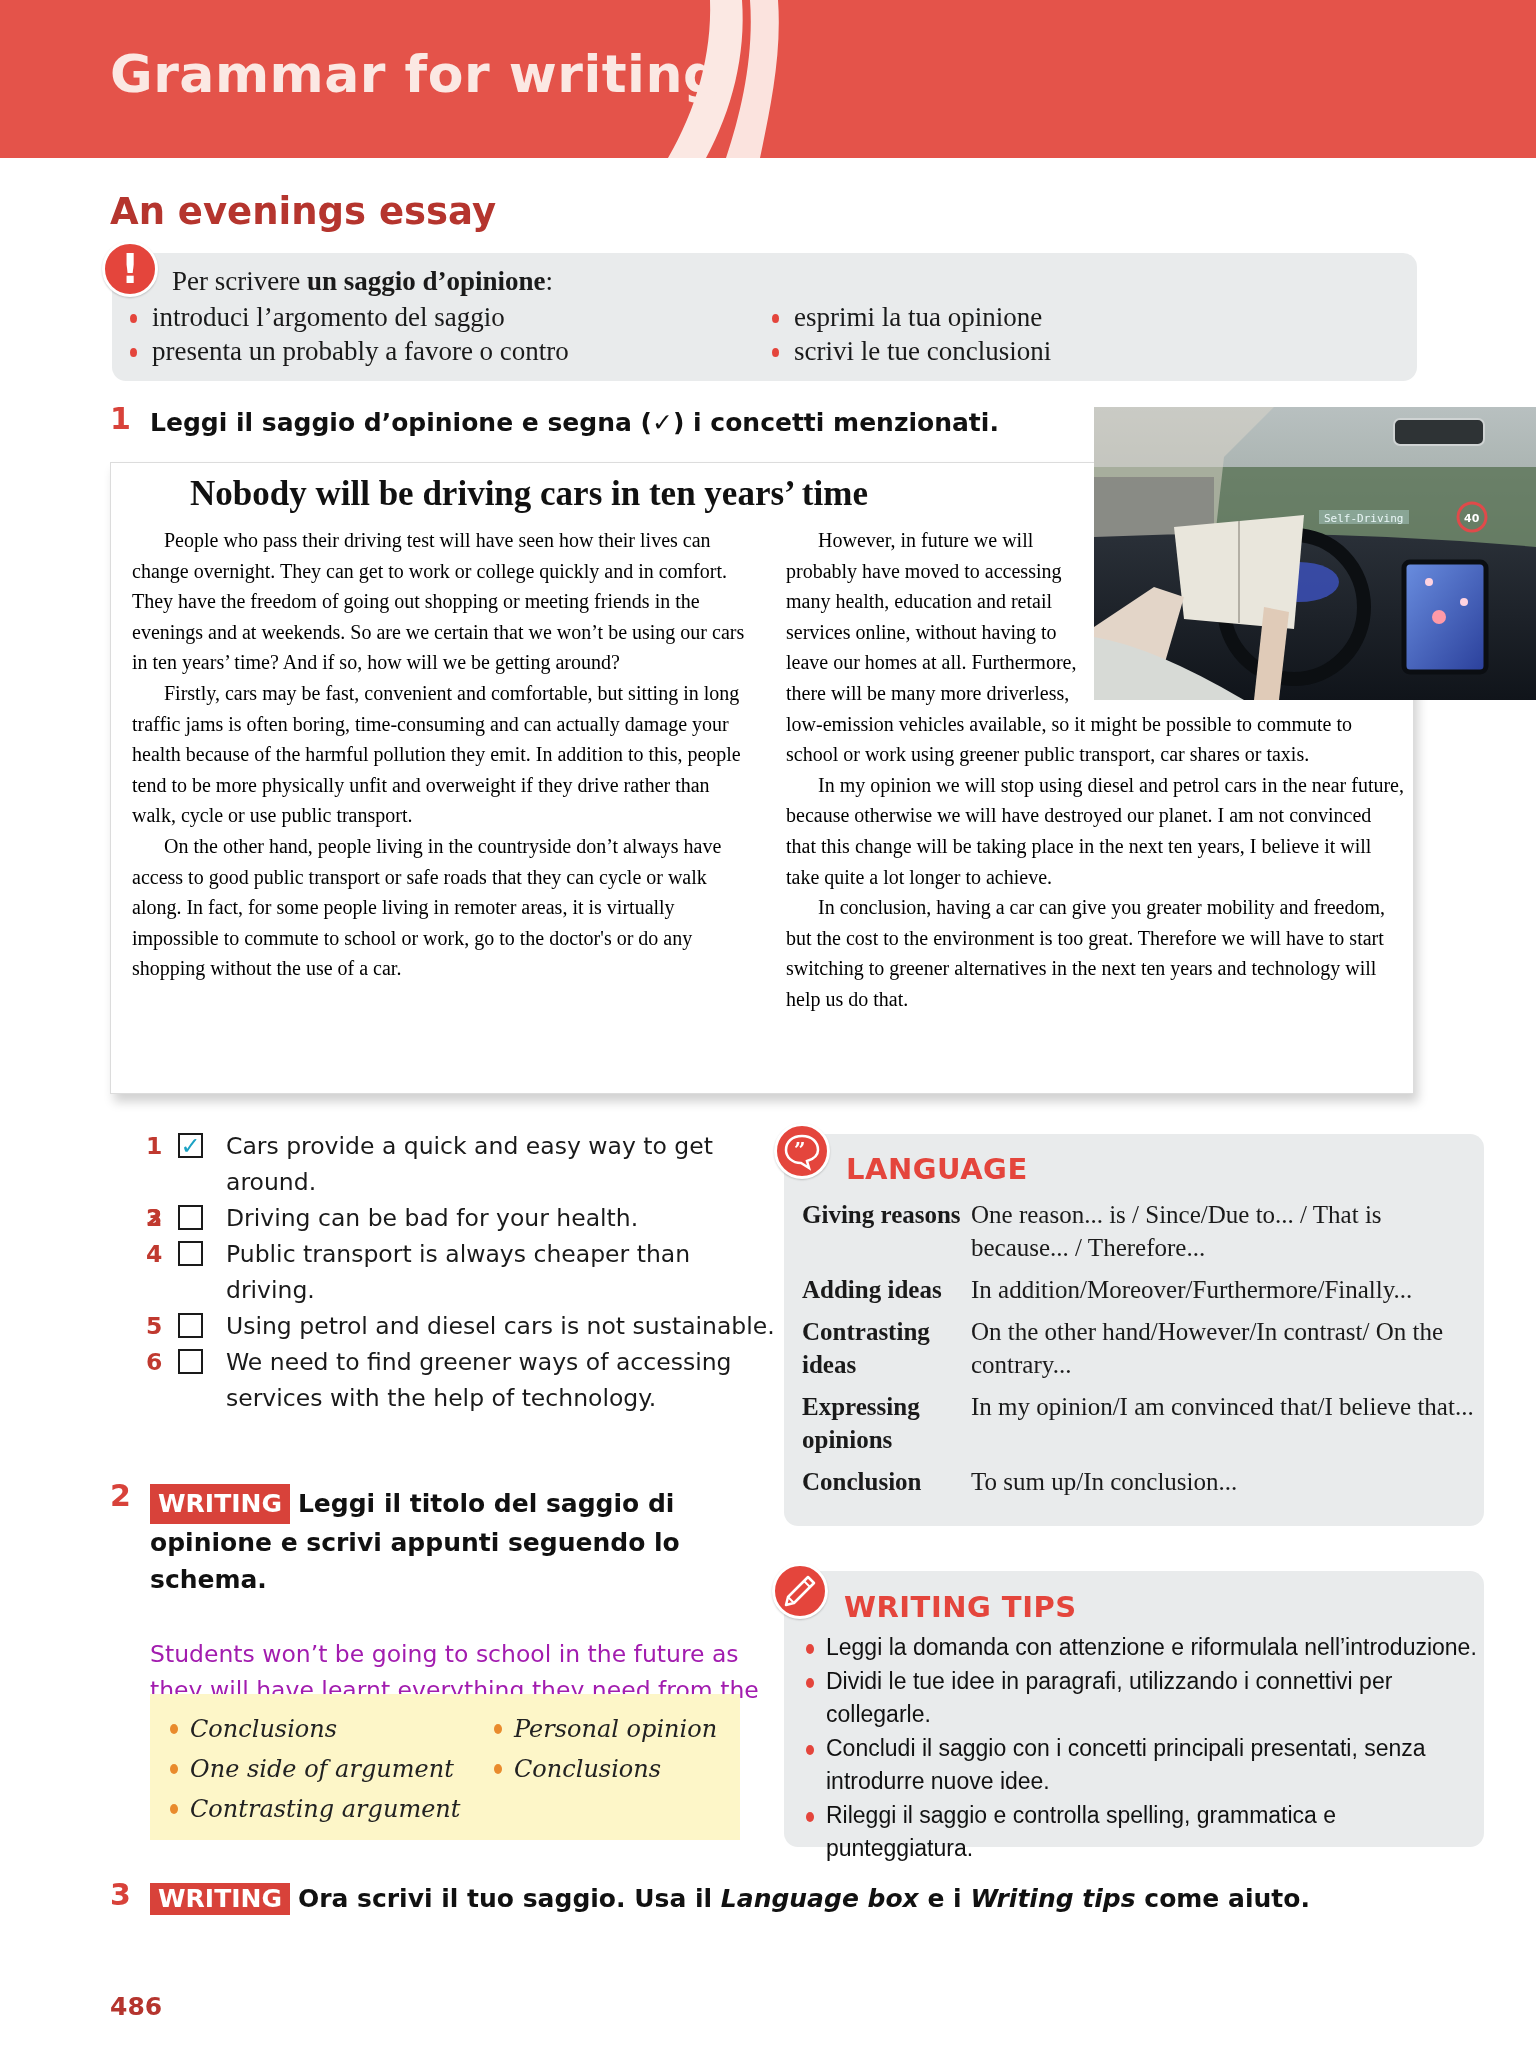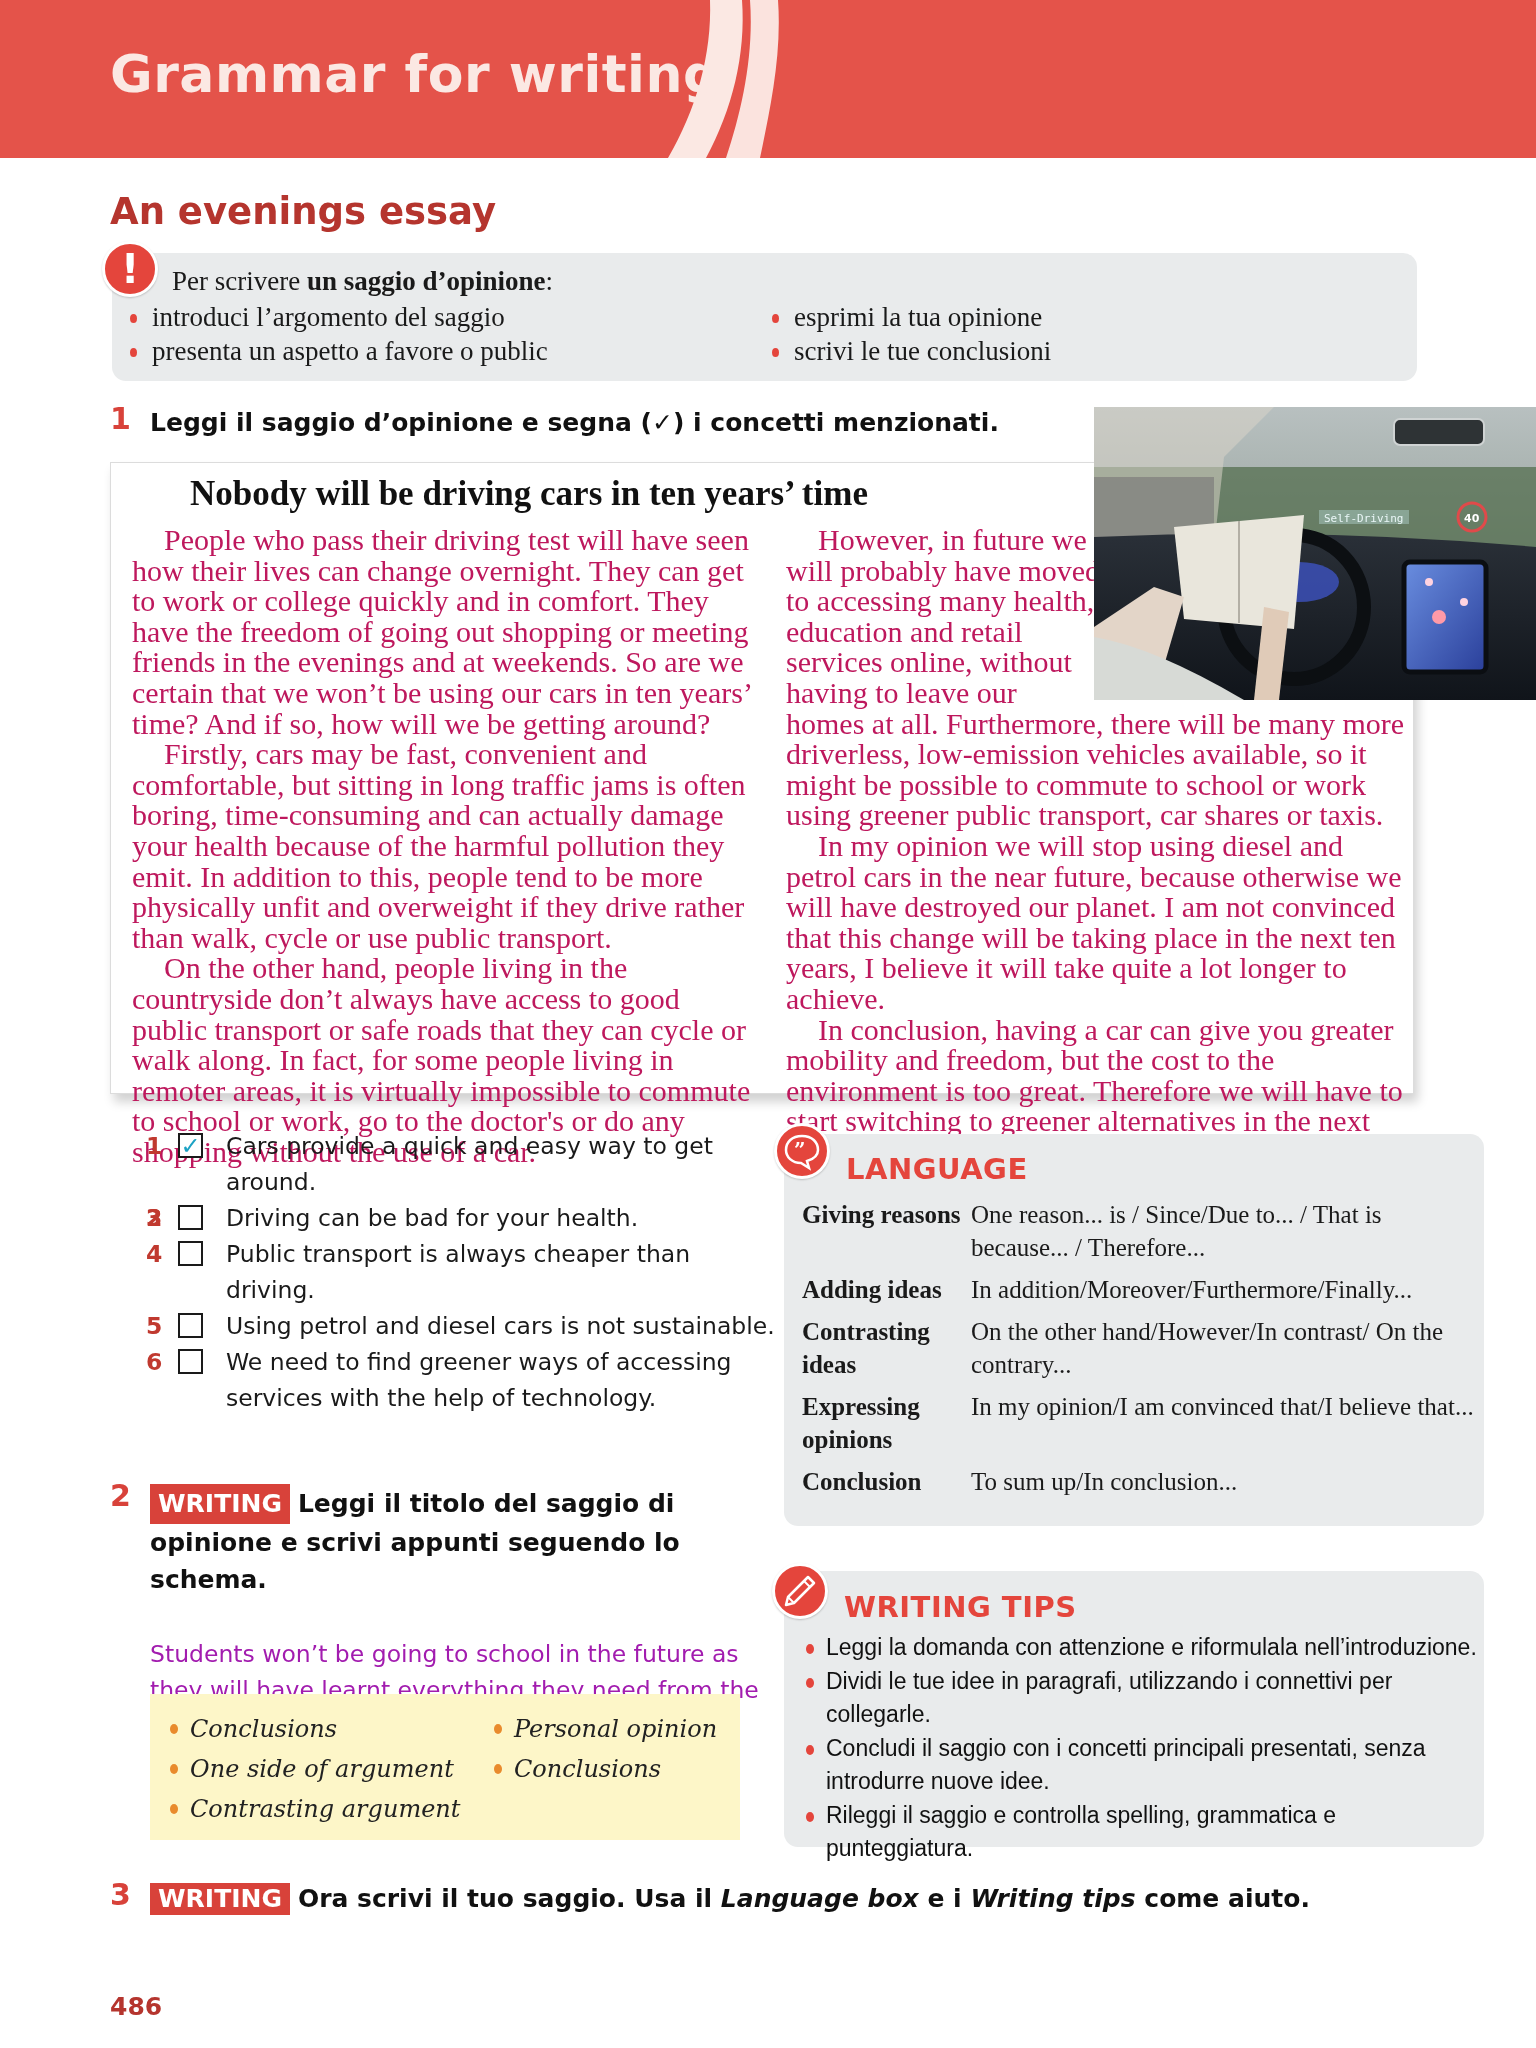--- a/index.html
+++ b/index.html
@@ -27,21 +27,21 @@
   .info-list.right { left: 754px; top: 300px; }
 
   
   .ex-num { position: absolute; font-family: "DejaVu Sans", sans-serif; font-weight: bold; color: #d8423a; font-size: 30px; }
   .ex-text { position: absolute; font-family: "DejaVu Sans", sans-serif; font-weight: bold; font-size: 25px; color: #111; }
   .tag { display: inline-block; background: #d8423a; color: #fff; font-weight: bold; padding: 1px 8px 2px 8px; margin-right: 8px; font-size: 25px; }
 
   
   .essay-box { position: absolute; left: 110px; top: 462px; width: 1304px; height: 632px; background: #fff; border: 1px solid #dcdcdc; box-shadow: 4px 8px 10px rgba(0,0,0,0.18); }
   .essay-title { position: absolute; left: 190px; top: 474px; font-family: "Liberation Serif", serif; font-size: 35px; font-weight: bold; color: #111; }
-  .essay-col { position: absolute; font-family: "Liberation Serif", serif; font-size: 30px; line-height: 30.6px; color: #be185d; }
+  .essay-col { position: absolute; font-family: "Liberation Serif", serif; font-size: 20px; line-height: 30.6px; color: #000000; }
   .essay-col p { text-indent: 32px; }
   .essay-col.left { left: 132px; top: 525px; width: 620px; }
   .essay-col.right { left: 786px; top: 525px; width: 620px; }
   .essay-col.right .wrap-img { float: right; width: 305px; height: 178px; }
 
   
   .photo { position: absolute; left: 1094px; top: 407px; width: 442px; height: 293px; background: #5a6a70; overflow: hidden; }
 
   
   .checklist { position: absolute; left: 146px; top: 1128px; width: 630px; list-style: none; font-family: "DejaVu Sans", sans-serif; font-size: 23.5px; }
@@ -93,21 +93,21 @@
 
 <div class="info-box"></div>
 <div class="info-icon">
     <span>!</span>
   </div>
 <div class="info-intro">
   <span>Per scrivere </span><b>un saggio d’opinione</b><span>:</span>
 </div>
 <ul class="info-list left">
   <li>introduci l’argomento del saggio</li>
-  <li>presenta un aspetto a favore o public</li>
+  <li>presenta un probably a favore o contro</li>
 </ul>
 <ul class="info-list right">
   <li>esprimi la tua opinione</li>
   <li>scrivi le tue conclusioni</li>
 </ul>
 
 <div class="ex-num" style="left:110px; top:401px;">1</div>
 <div class="ex-text" style="left:150px; top:408px;">Leggi il saggio d’opinione e segna (✓) i concetti menzionati.</div>
 
 <div class="essay-box"></div>

